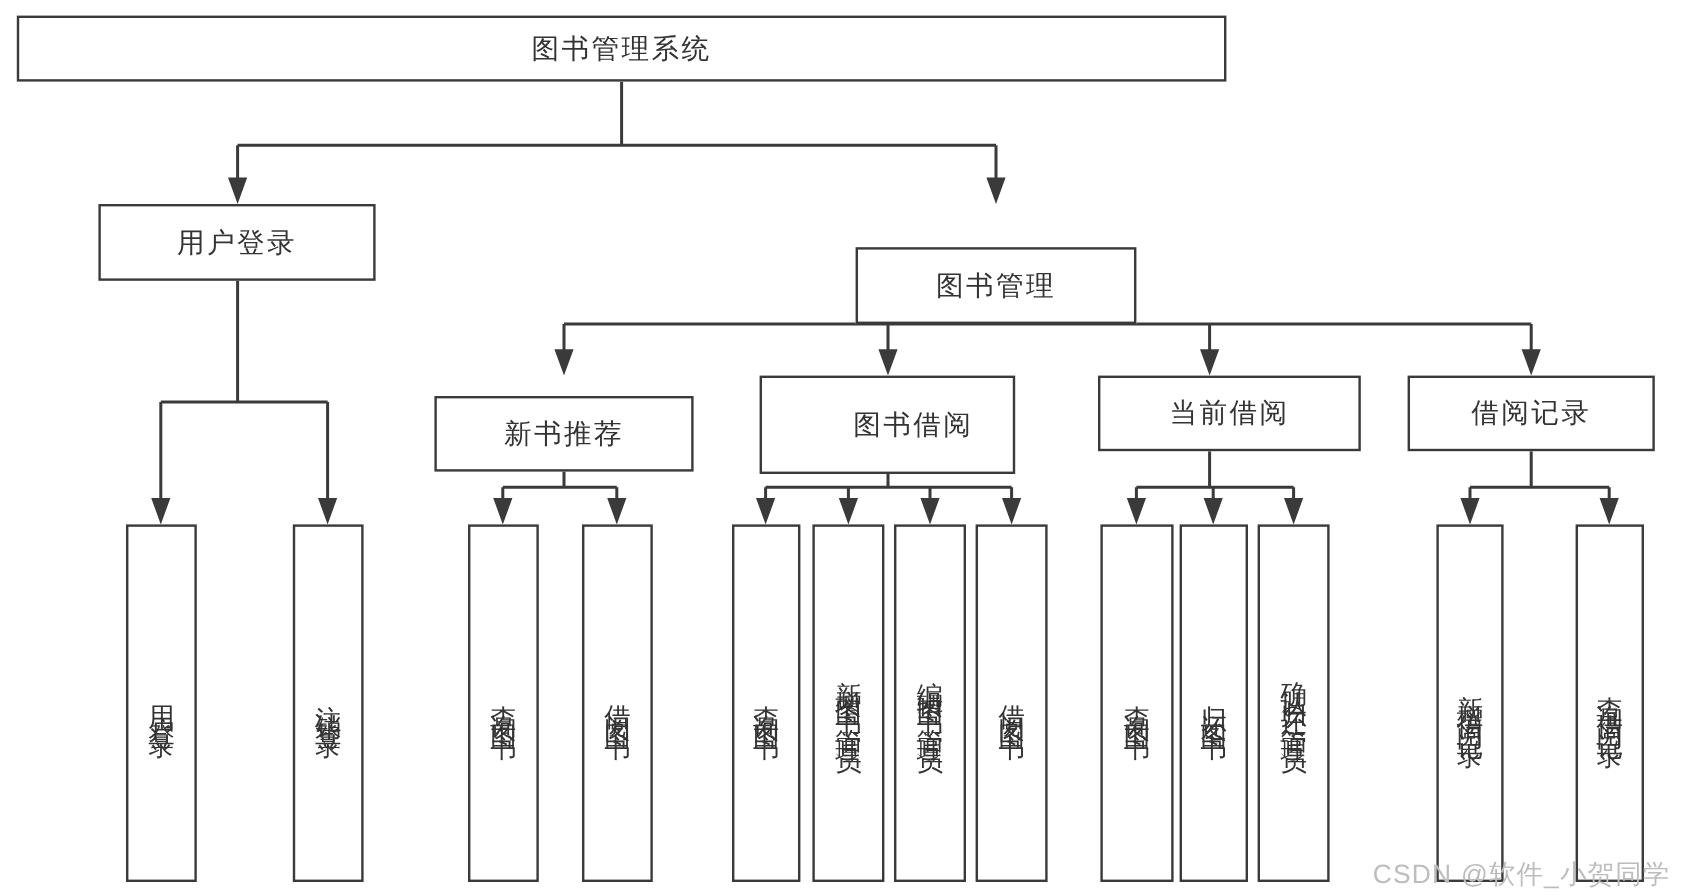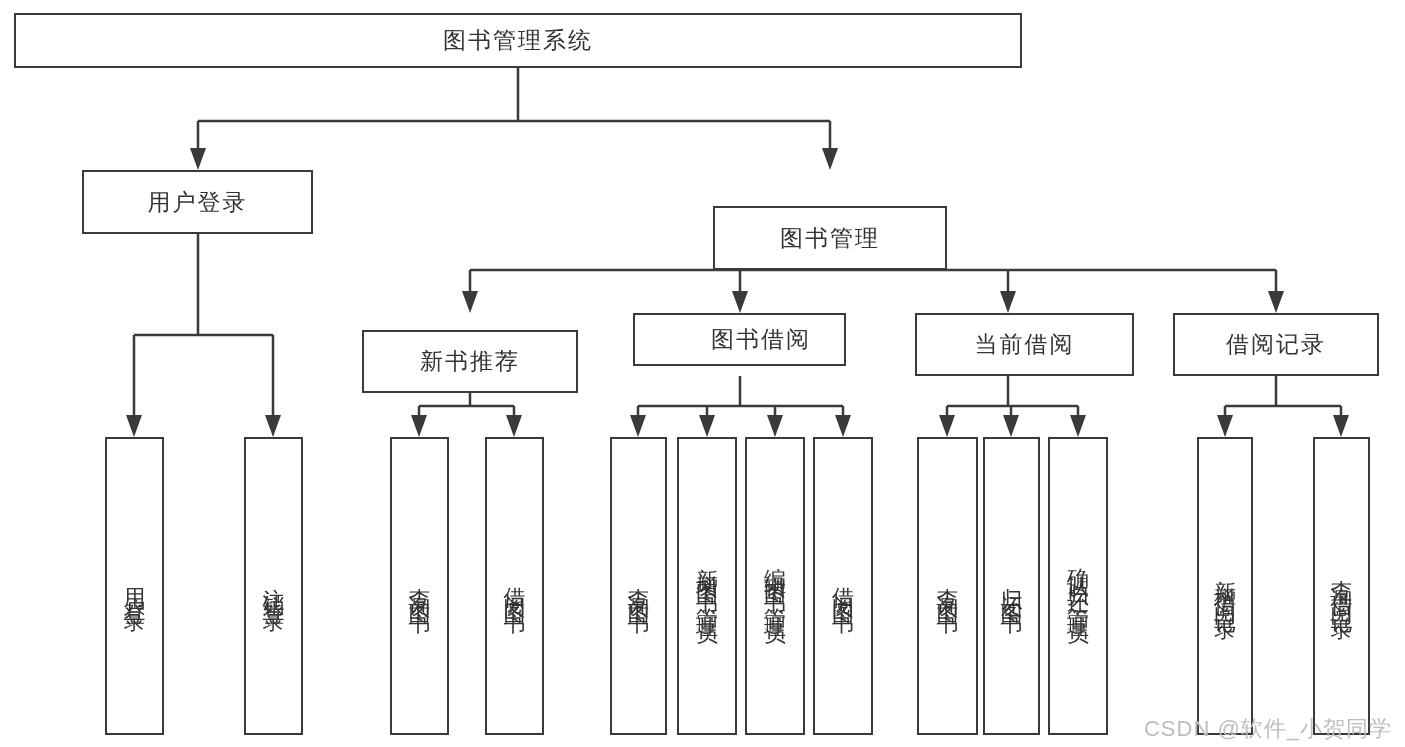--- a/index.html
+++ b/index.html
@@ -40,21 +40,21 @@
     line-height: 1;
     white-space: nowrap;
   }
   
   .n-root   { left: 14px;  top: 13px;  width: 1008px; height: 55px; }
   
   .n-l2-0   { left: 82px;  top: 170px; width: 231px; height: 64px; }
   .n-l2-1   { left: 713px; top: 170px; width: 234px; height: 64px; margin-top: 36px; }
   
   .n-l3-0   { left: 362px;  top: 313px; width: 216px; height: 63px; margin-top: 17px; }
-  .n-l3-1   { left: 633px;  top: 313px; width: 213px; height: 53px; padding-left: 43px; }
+  .n-l3-1   { left: 633px;  top: 313px; width: 213px; height: 82px; padding-left: 43px; }
   .n-l3-2   { left: 915px;  top: 313px; width: 219px; height: 63px; }
   .n-l3-3   { left: 1173px; top: 313px; width: 206px; height: 63px; }
   
   .leaf { top: 437px; height: 298px; }
   .n-a1 { left: 105px;  width: 59px; }
   .n-a2 { left: 244px;  width: 59px; }
   .n-b1 { left: 390px;  width: 59px; }
   .n-b2 { left: 485px;  width: 59px; }
   .n-c1 { left: 610px;  width: 57px; }
   .n-c2 { left: 677px;  width: 60px; }

